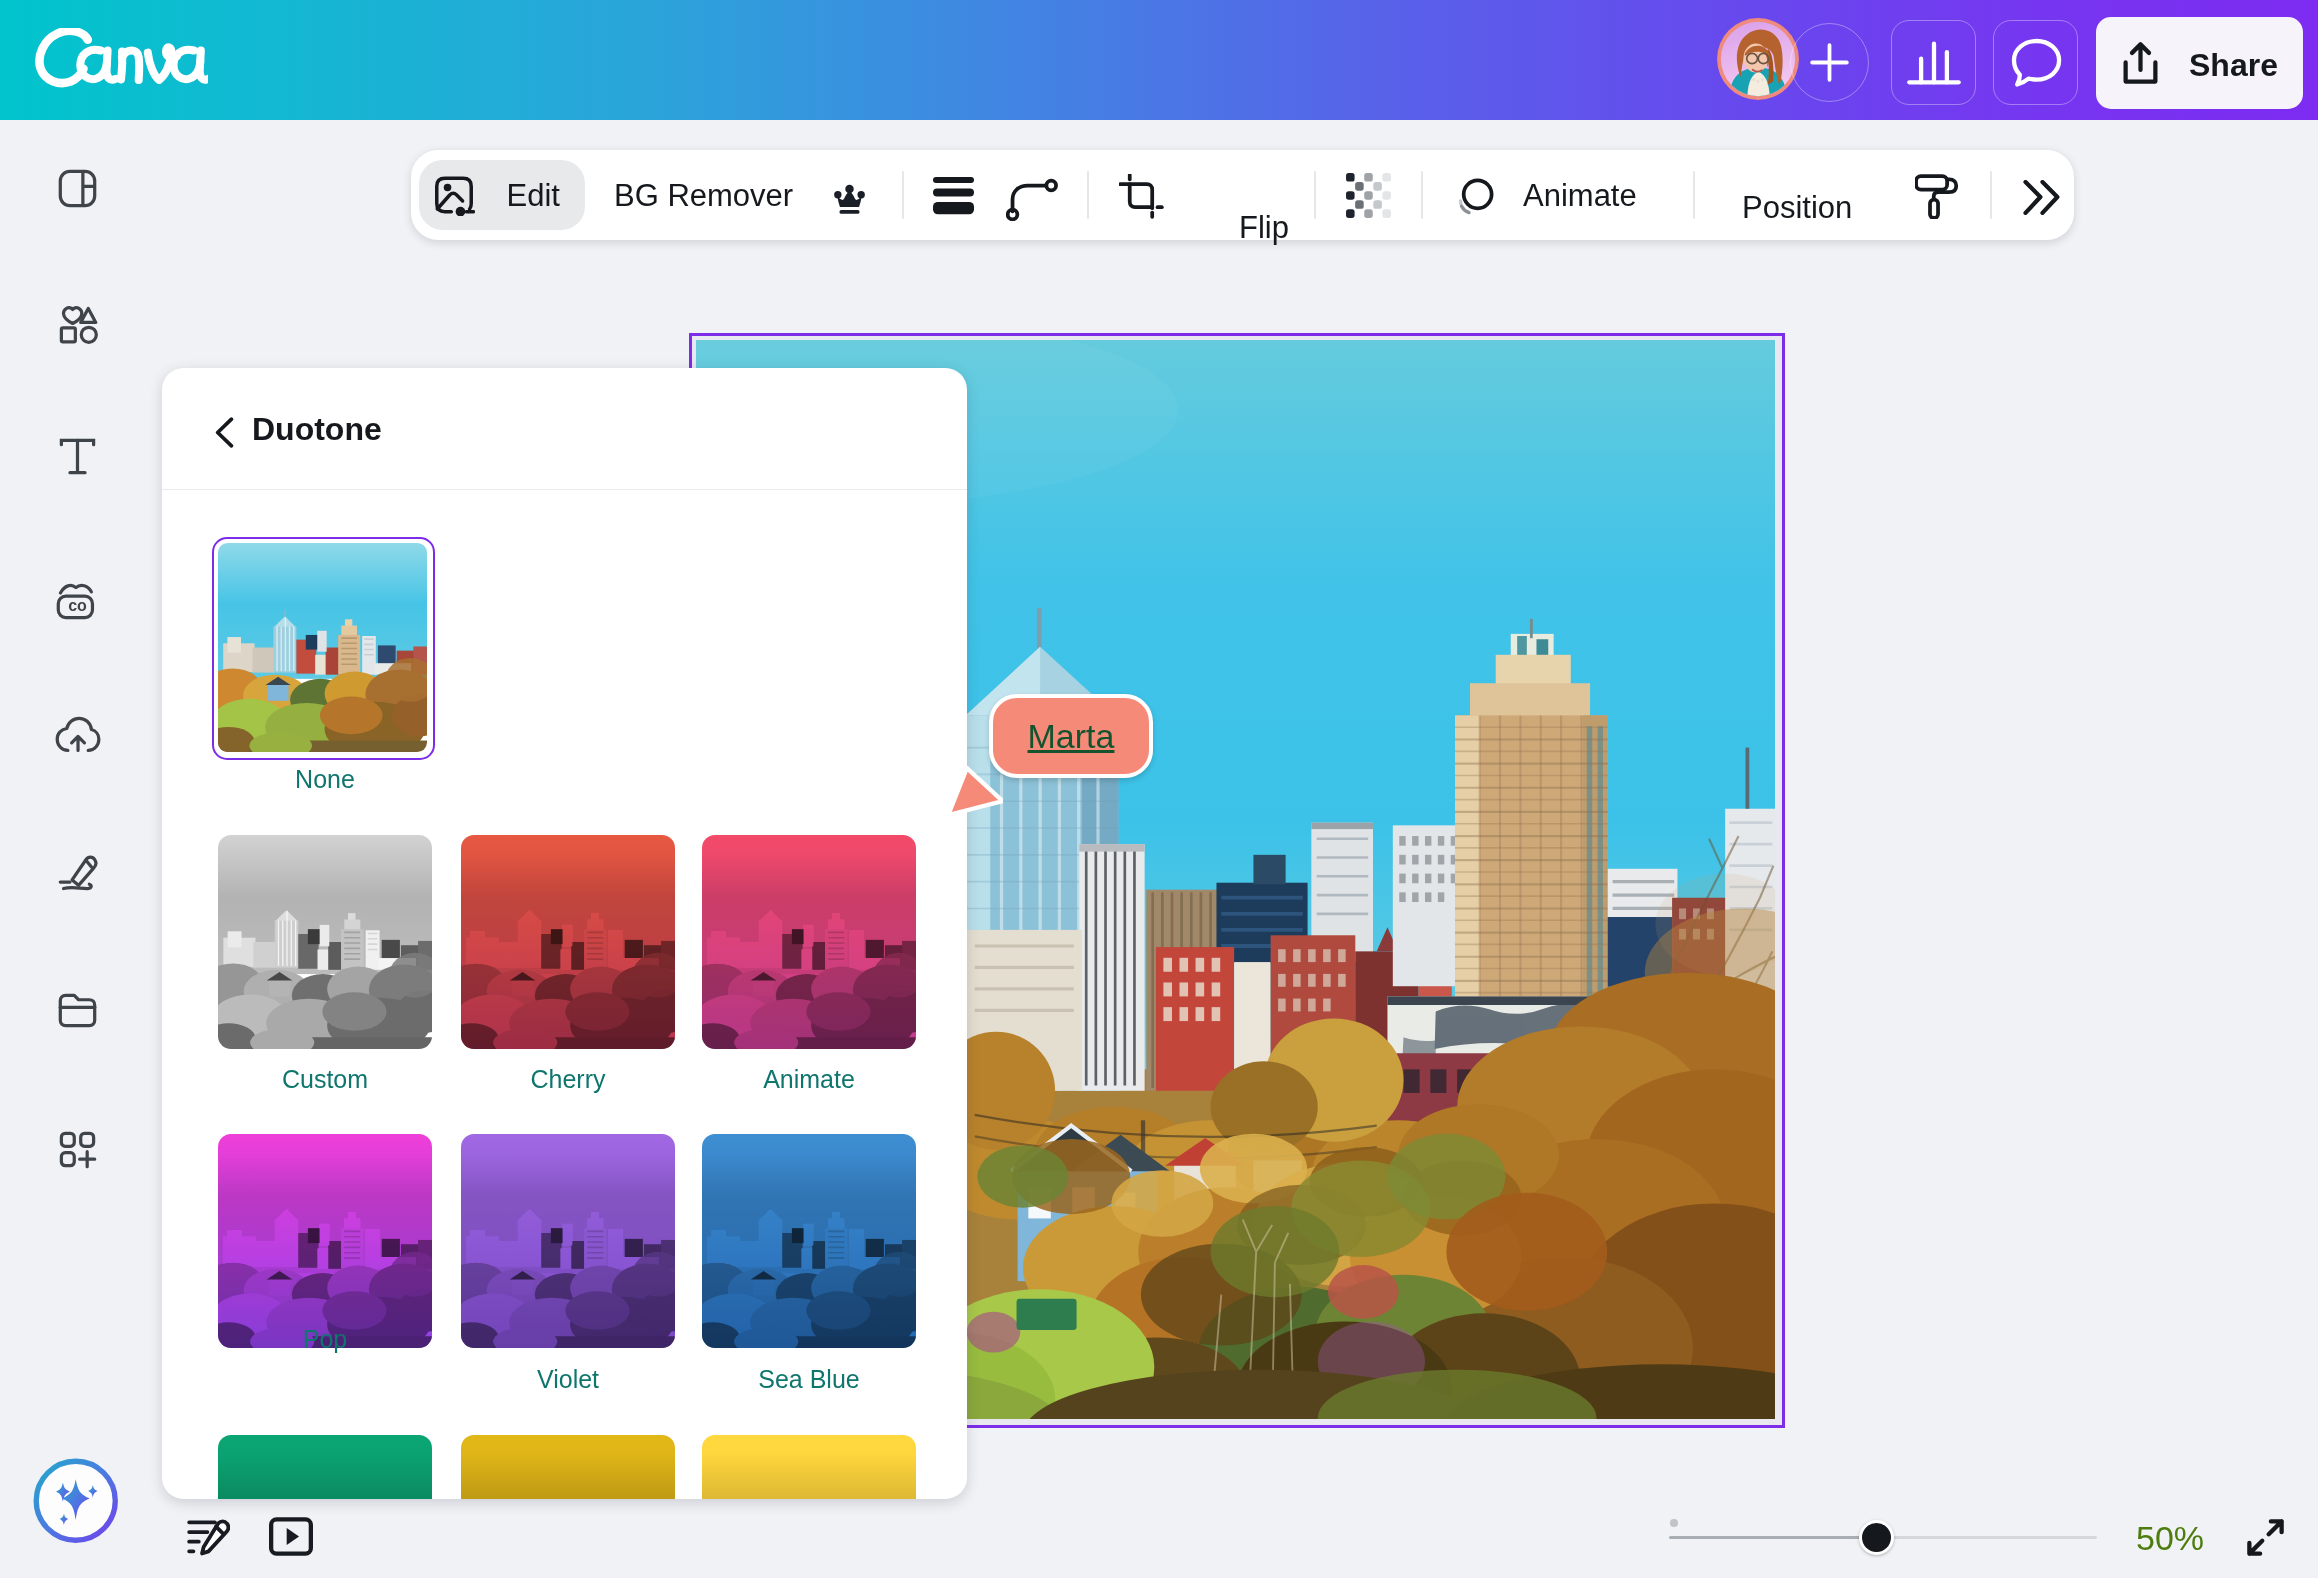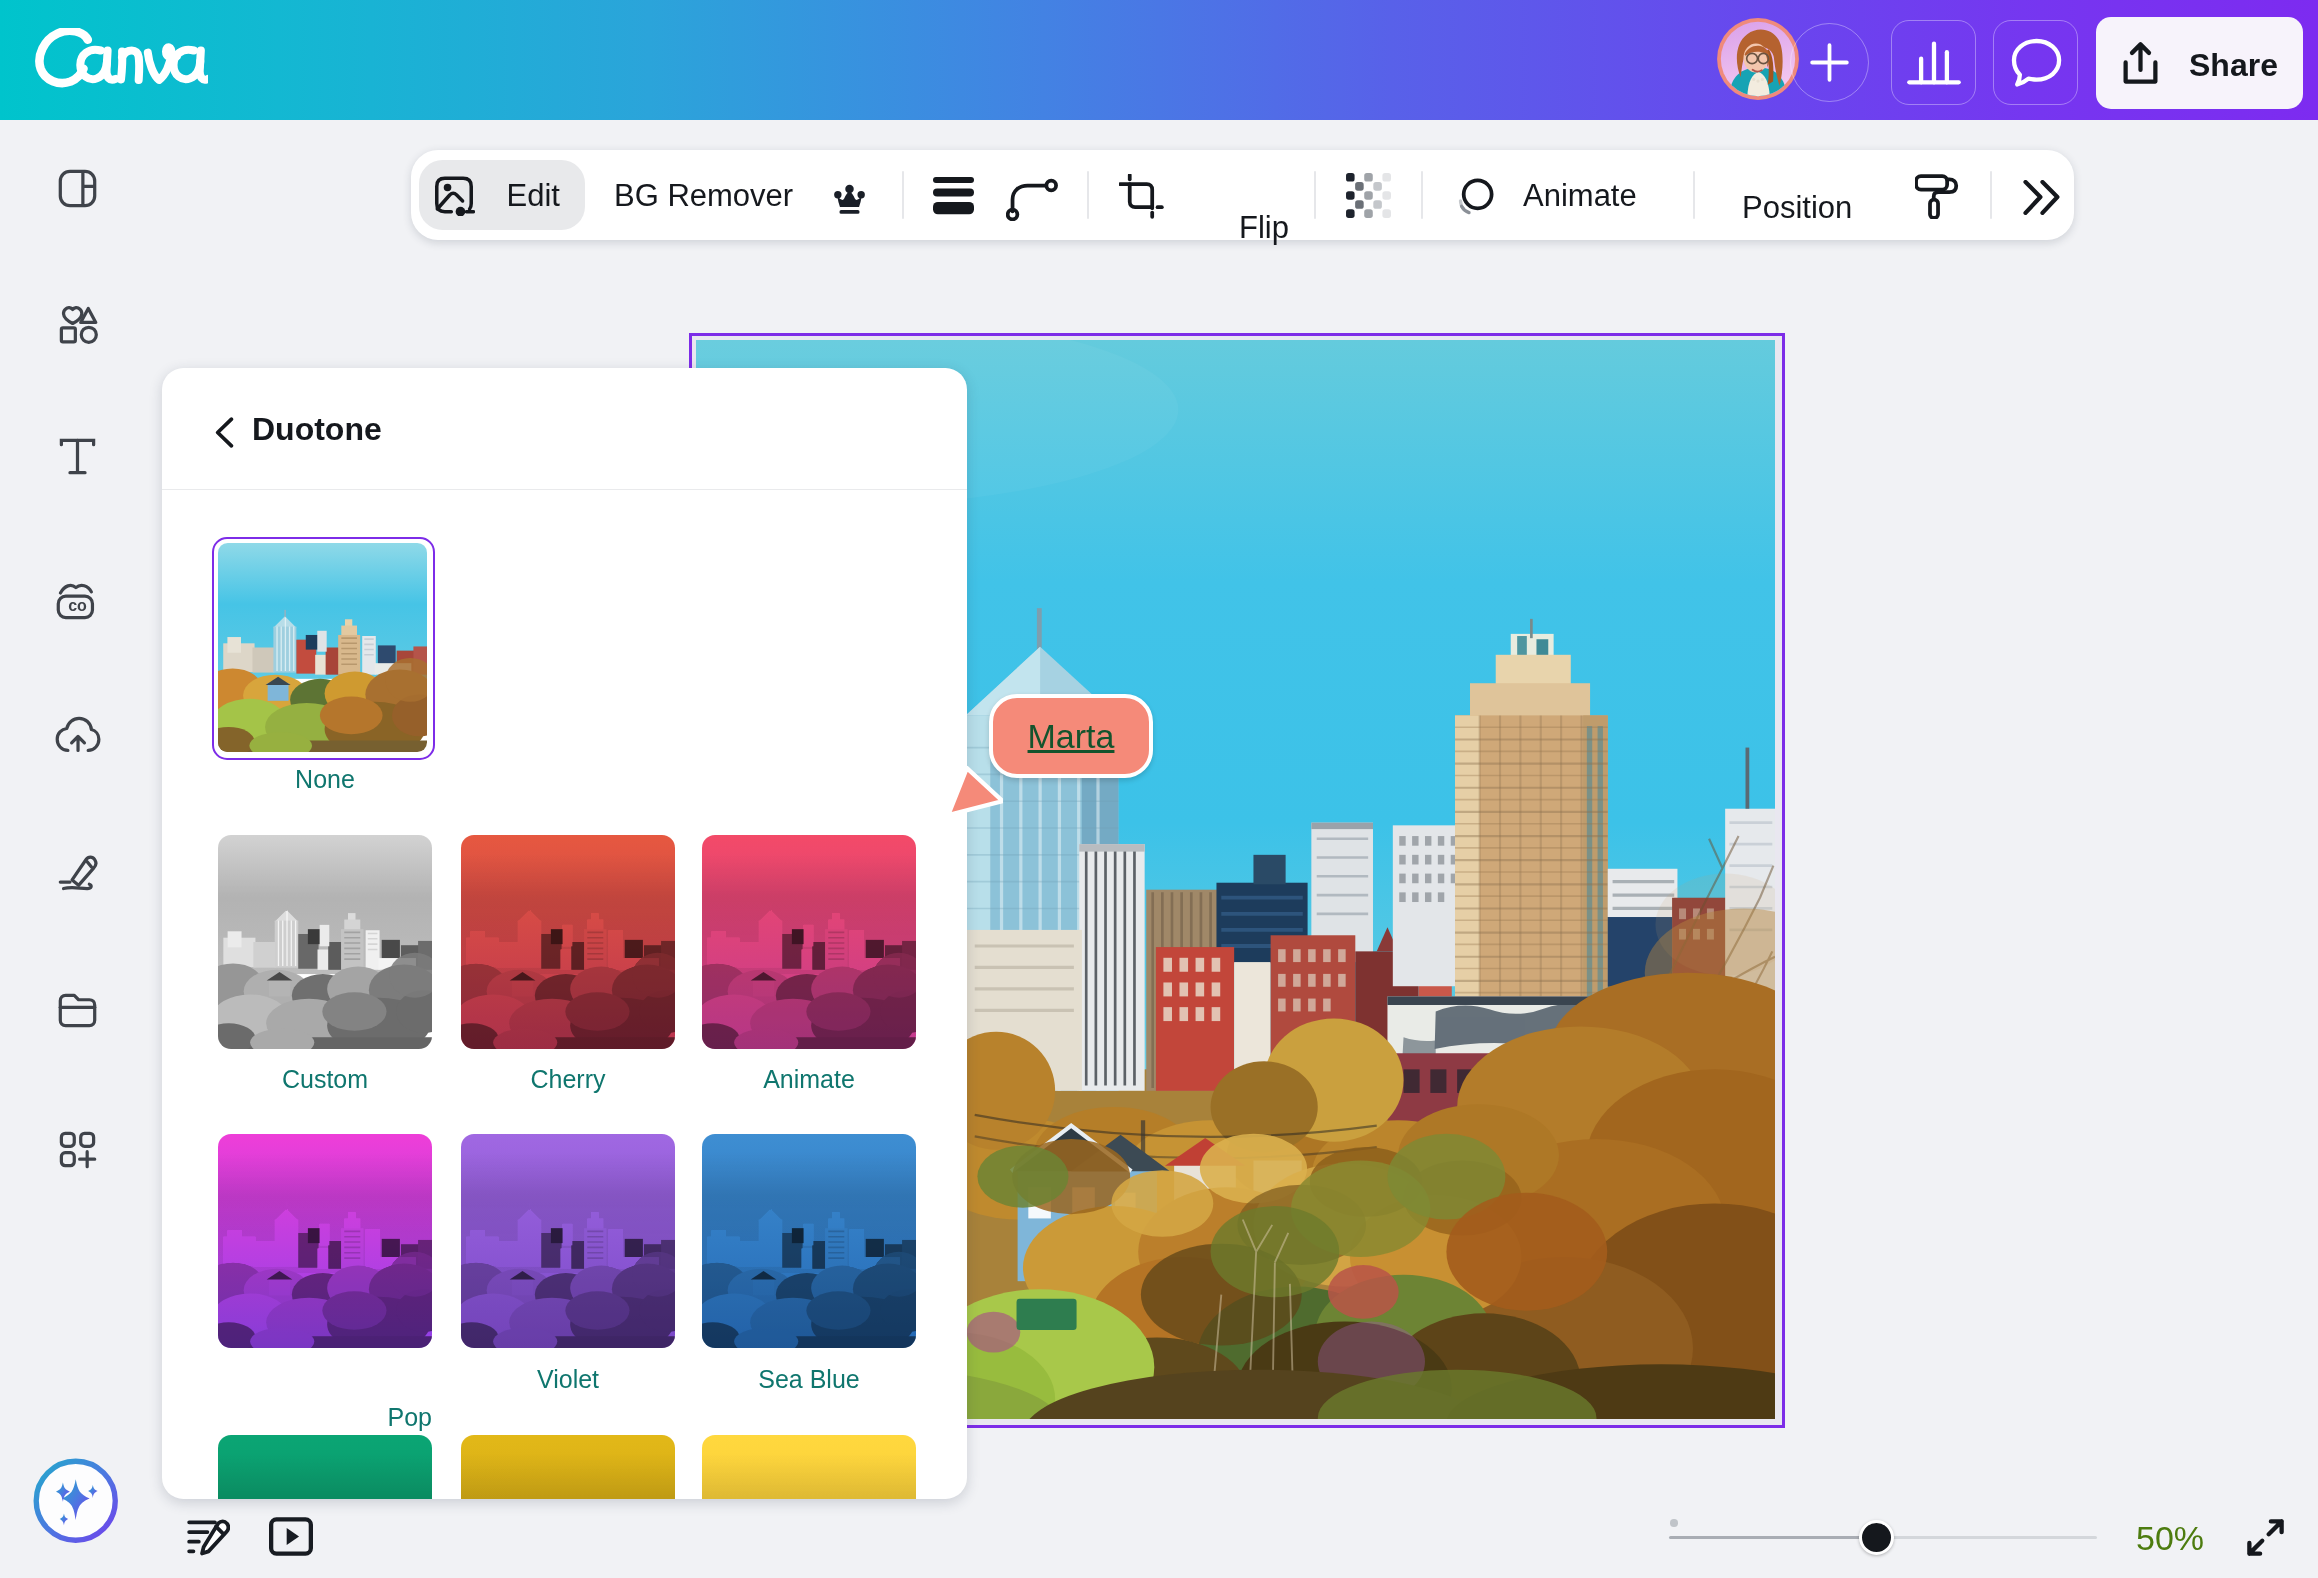--- a/index.html
+++ b/index.html
@@ -325,21 +325,21 @@
     <div class="duo" style="background:linear-gradient(180deg,#f34a68,#c23a90);"></div>
     </div>
   <div class="tlabel" style="left:540px;top:697px;">Animate</div>
 
   <div class="thumb gray" style="left:56px;top:766px;">
       <svg viewBox="0 0 400 400">
         <use href="#cityThumb"></use>
       </svg>
     <div class="duo" style="background:linear-gradient(180deg,#ee3ed8,#9040e8);"></div>
     </div>
-  <div class="tlabel" style="left:56px;top:1035px;text-align:right;">Pop</div>
+  <div class="tlabel" style="left:56px;top:957px;">Pop</div>
   <div class="thumb gray" style="left:299px;top:766px;">
       <svg viewBox="0 0 400 400">
         <use href="#cityThumb"></use>
       </svg>
     <div class="duo" style="background:linear-gradient(180deg,#a068e2,#7a48c8);"></div>
     </div>
   <div class="tlabel" style="left:299px;top:997px;">Violet</div>
   <div class="thumb gray" style="left:540px;top:766px;">
       <svg viewBox="0 0 400 400">
         <use href="#cityThumb"></use>

